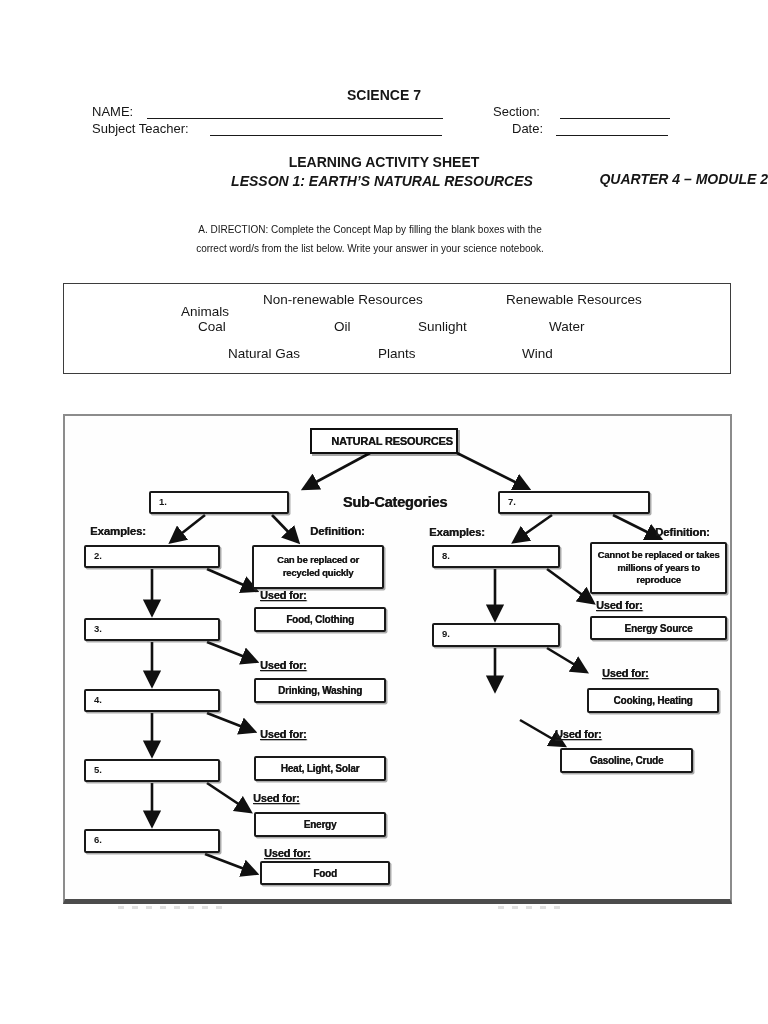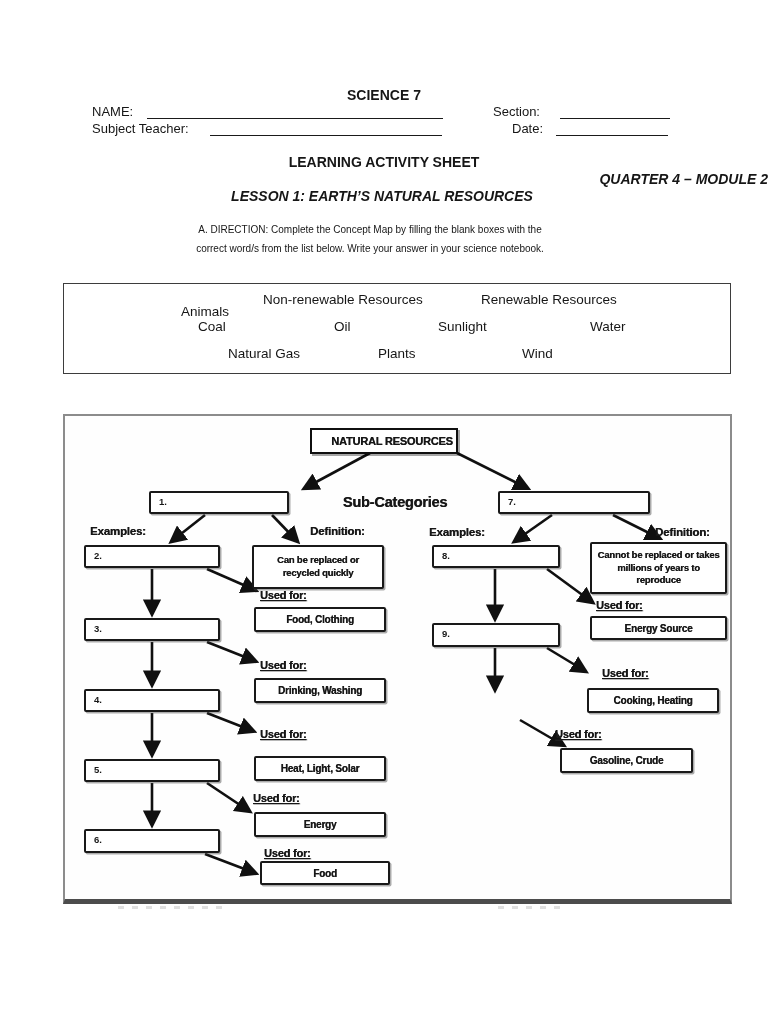--- a/index.html
+++ b/index.html
@@ -45,35 +45,35 @@
   <div class="abs blank-line" style="top:105px;left:560px;width:110px;"></div>
 
   <div class="abs doc" style="top:121px;left:92px;">Subject Teacher:</div>
   <div class="abs blank-line" style="top:122px;left:210px;width:232px;"></div>
 
   <div class="abs doc" style="top:121px;left:512px;">Date:</div>
   <div class="abs blank-line" style="top:122px;left:556px;width:112px;"></div>
 
   <div class="abs doc bold center" style="top:154px;left:0;width:768px;font-size:14px;">LEARNING ACTIVITY SHEET</div>
   <div class="abs doc bold italic center" style="top:171px;left:0;width:768px;font-size:14px;text-align:right;">QUARTER 4 – MODULE 2</div>
-  <div class="abs doc bold italic center" style="top:188px;left:0;width:764px;font-size:14px;">LESSON 1: EARTH’S NATURAL RESOURCES</div>
+  <div class="abs doc bold italic center" style="top:173px;left:0;width:764px;font-size:14px;">LESSON 1: EARTH’S NATURAL RESOURCES</div>
 
   <div class="abs doc center" style="top:221px;left:0;width:740px;font-size:10px;line-height:18.5px;">
     <div>A. DIRECTION: Complete the Concept Map by filling the blank boxes with the</div>
     <div>correct word/s from the list below. Write your answer in your science notebook.</div>
   </div>
 
   <div class="abs wordbank" style="top:283px;left:63px;width:666px;height:89px;">
     <span class="abs wb-item" style="top:20px;left:89px;margin-left:28px;">Animals</span>
     <span class="abs wb-item" style="top:8px;left:199px;">Non-renewable Resources</span>
-    <span class="abs wb-item" style="top:8px;left:417px;">Renewable Resources</span>
+    <span class="abs wb-item" style="top:8px;left:442px;">Renewable Resources</span>
     <span class="abs wb-item" style="top:35px;left:134px;">Coal</span>
     <span class="abs wb-item" style="top:35px;left:270px;">Oil</span>
-    <span class="abs wb-item" style="top:35px;left:354px;margin-left:20px;">Sunlight</span>
-    <span class="abs wb-item" style="top:35px;left:485px;margin-left:41px;">Water</span>
+    <span class="abs wb-item" style="top:35px;left:354px;">Sunlight</span>
+    <span class="abs wb-item" style="top:35px;left:485px;">Water</span>
     <span class="abs wb-item" style="top:62px;left:164px;">Natural Gas</span>
     <span class="abs wb-item" style="top:62px;left:314px;">Plants</span>
     <span class="abs wb-item" style="top:62px;left:458px;">Wind</span>
   </div>
 
   <div class="abs diagram" style="top:414px;left:63px;width:665px;height:483px;">
 
     <svg class="abs" style="top:0;left:0;" width="665" height="483" viewBox="0 0 665 483">
       <defs>
         <marker id="ah" markerWidth="7" markerHeight="7" refX="5.2" refY="3.5" orient="auto">

